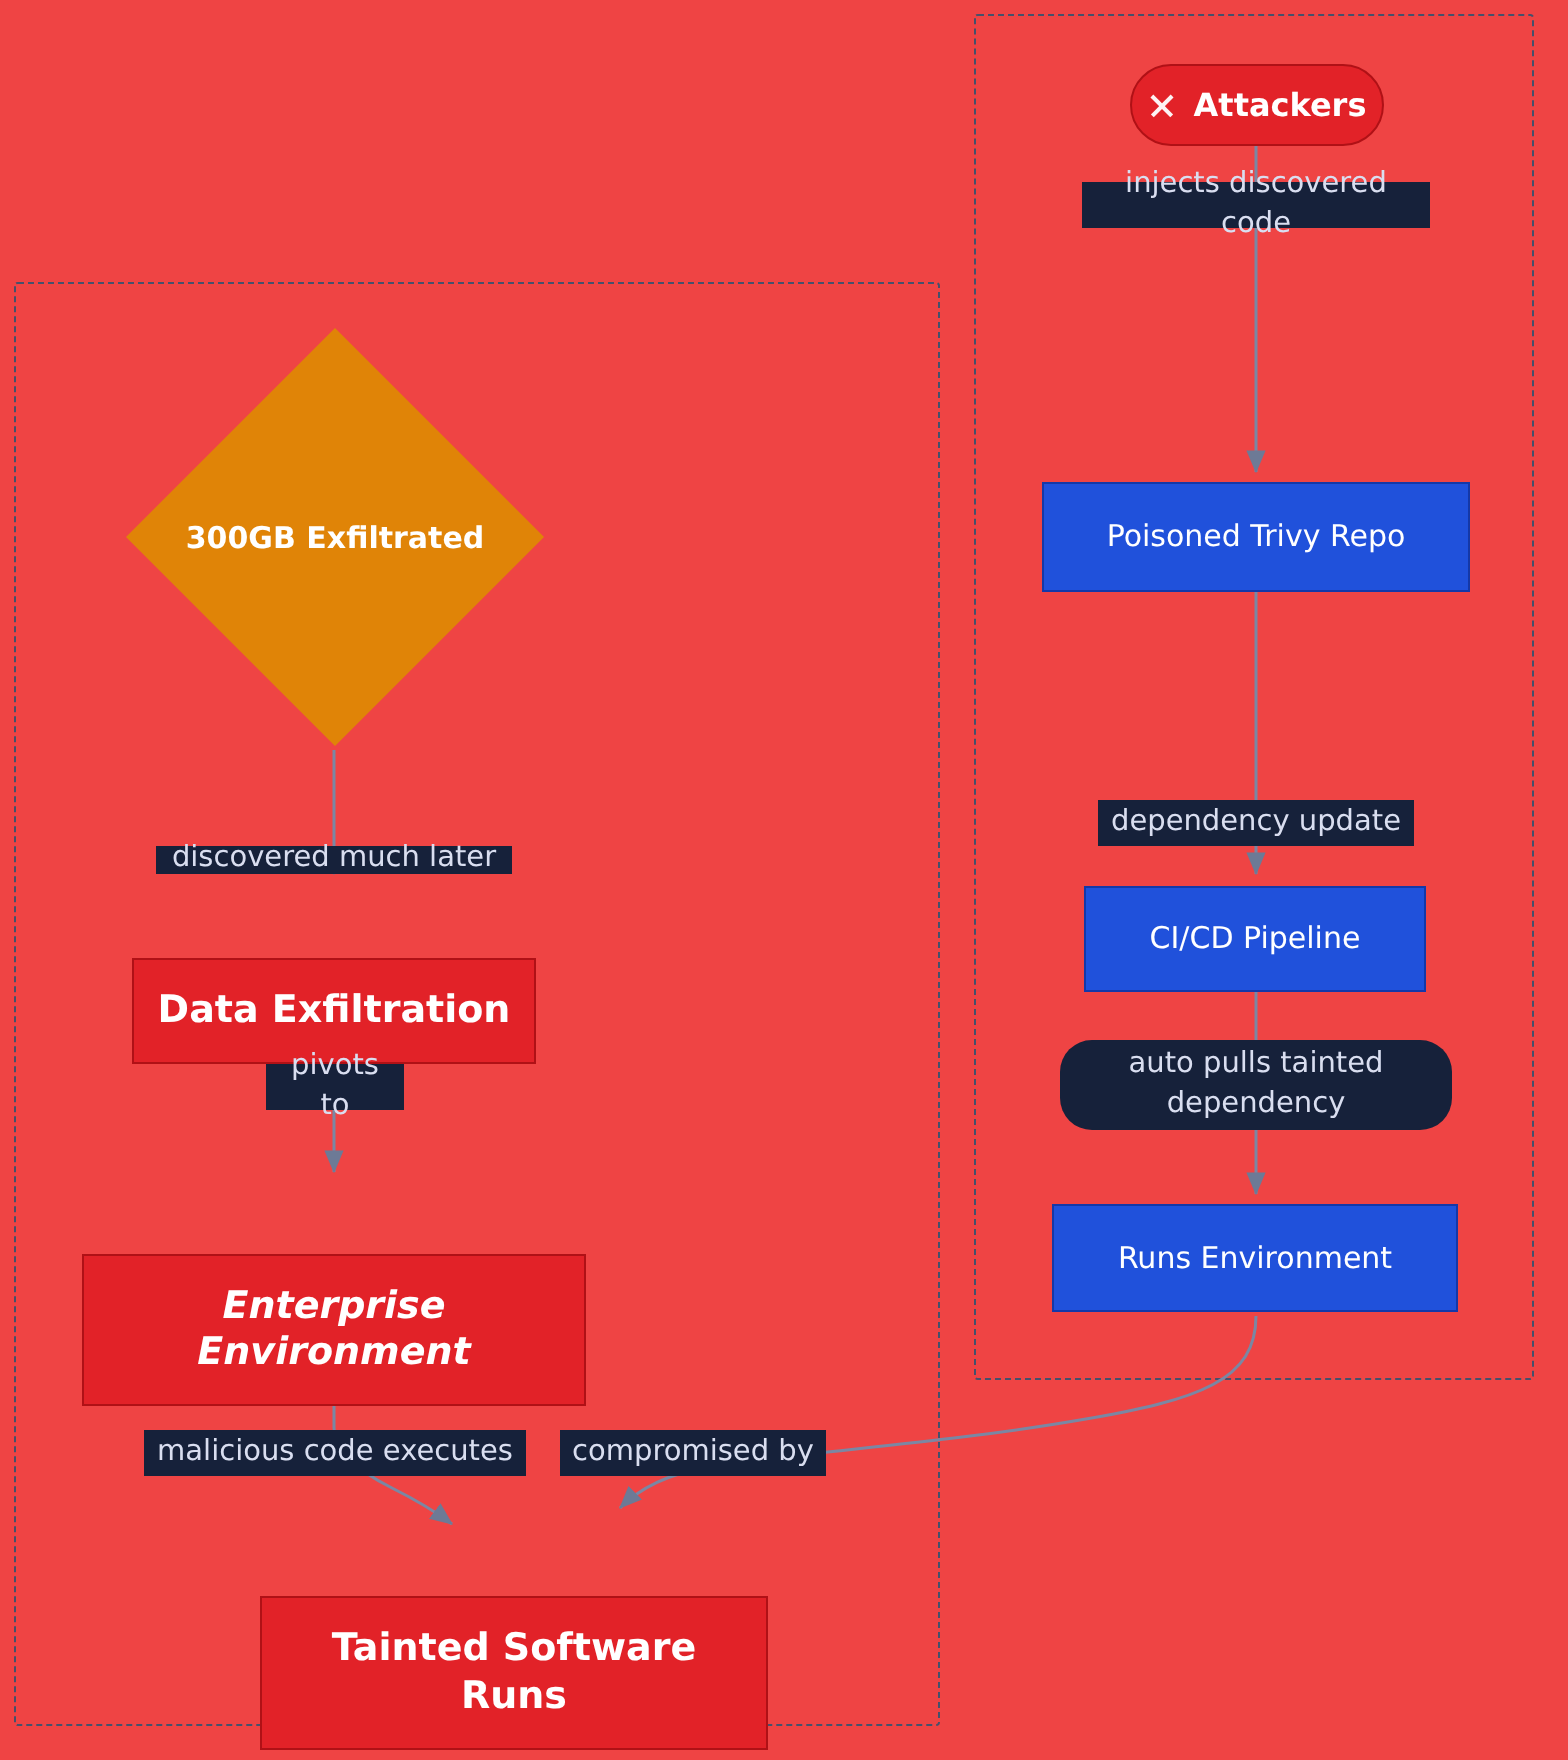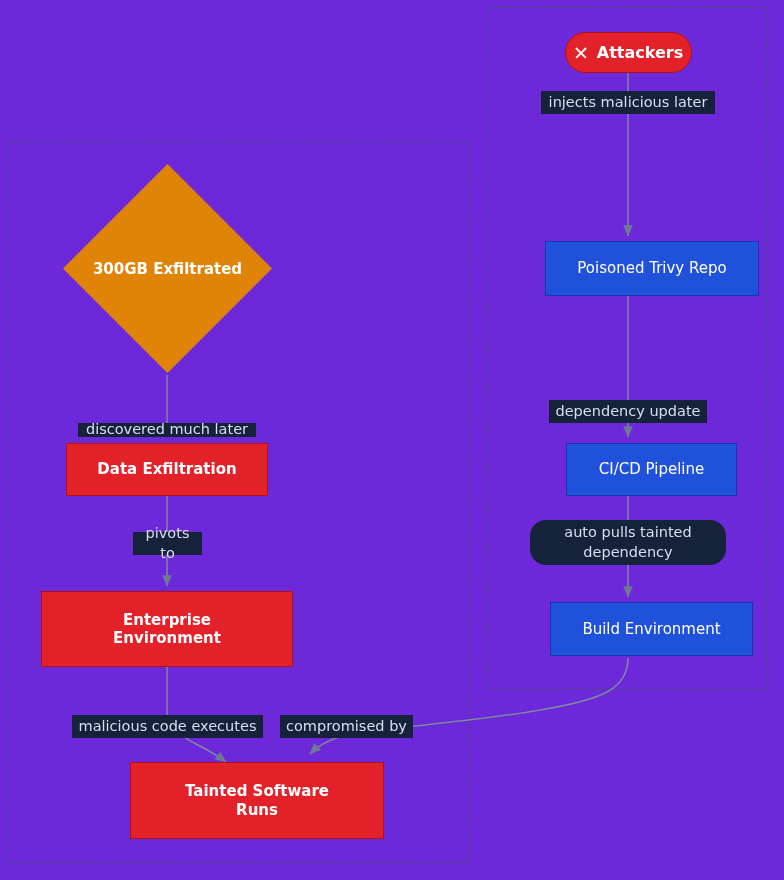--- a/index.html
+++ b/index.html
@@ -13,21 +13,21 @@
     position: relative;
     overflow: hidden;
     font-family: "DejaVu Sans", "Liberation Sans", sans-serif;
   }
 
   #stage {
     position: absolute;
     left: 0; top: 0;
     width: 784px;
     height: 880px;
-    background: #6d28d9;
+    background: #ef4444;
   }
 
   
   .subgraph {
     position: absolute;
     border: 1.6px dashed #46506b;
     border-radius: 2px;
     background: transparent;
     box-sizing: border-box;
   }
@@ -58,28 +58,28 @@
     justify-content: center;
     text-align: center;
     color: #ffffff;
     line-height: 1.22;
   }
 
   .node-rect-red {
     background: #e22228;
     border: 1.3px solid #b01116;
     font-weight: bold;
-    font-size: 15px;
+    font-size: 19px;
+    margin-top: 36px;
   }
   .node-rect-blue {
     background: #2051db;
     border: 1.3px solid #1438a8;
     font-weight: normal;
     font-size: 15px;
-    margin-left: 24px;
   }
 
   .node-stadium {
     background: #e22228;
     border: 1.3px solid #b01116;
     border-radius: 999px;
     font-weight: bold;
     font-size: 16px;
     gap: 9px;
   }
@@ -173,54 +173,54 @@
     <path class="edge-path" d="M167,375 L167,437" marker-end="url(#ah)"></path>
 
     <path class="edge-path" d="M167,496 L167,586" marker-end="url(#ah)"></path>
   </svg>
 
   <div class="node node-stadium" style="left:565px; top:32px; width:127px; height:41px;">
     <span class="xmark-icon"></span>
     <span>Attackers</span>
   </div>
 
-  <div class="edge-label" style="left:541px; top:91px; width:174px; height:23px;">injects malicious later</div>
+  <div class="edge-label" style="left:541px; top:91px; width:174px; height:23px;">injects discovered code</div>
 
   <div class="node node-rect-blue" style="left:521px; top:241px; width:214px; height:55px;">
     <span>Poisoned Trivy Repo</span>
   </div>
 
   <div class="edge-label" style="left:549px; top:400px; width:158px; height:23px;">dependency update</div>
 
   <div class="node node-rect-blue" style="left:542px; top:443px; width:171px; height:53px;justify-content:center;">
     <span>CI/CD Pipeline</span>
   </div>
 
   <div class="edge-label" style="left:530px; top:520px; width:196px; height:45px;border-radius:16px;">auto pulls tainted
 dependency</div>
 
   <div class="node node-rect-blue" style="left:526px; top:602px; width:203px; height:54px;">
-    <span>Build Environment</span>
+    <span>Runs Environment</span>
   </div>
 
   <div class="node-diamond" style="left:63px; top:164px; width:209px; height:209px;">
     <div class="diamond-shape"></div>
     <div class="diamond-label">300GB Exfiltrated</div>
   </div>
 
   <div class="edge-label" style="left:78px; top:388px; width:178px; height:14px;margin-top:35px;">discovered much later</div>
 
   <div class="node node-rect-red" style="left:66px; top:443px; width:202px; height:53px;">
     <span>Data Exfiltration</span>
   </div>
 
   <div class="edge-label" style="left:133px; top:532px; width:69px; height:23px;">pivots to</div>
 
   <div class="node node-rect-red" style="left:41px; top:591px; width:252px; height:76px;">
-    <span style="white-space:pre-line;">Enterprise
+    <span style="white-space:pre-line;font-style:italic;">Enterprise
 Environment</span>
   </div>
 
   <div class="edge-label" style="left:72px; top:715px; width:191px; height:23px;">malicious code executes</div>
 
   <div class="edge-label" style="left:280px; top:715px; width:133px; height:23px;">compromised by</div>
 
   <div class="node node-rect-red" style="left:130px; top:762px; width:254px; height:77px;">
     <span style="white-space:pre-line;">Tainted Software
 Runs</span>

